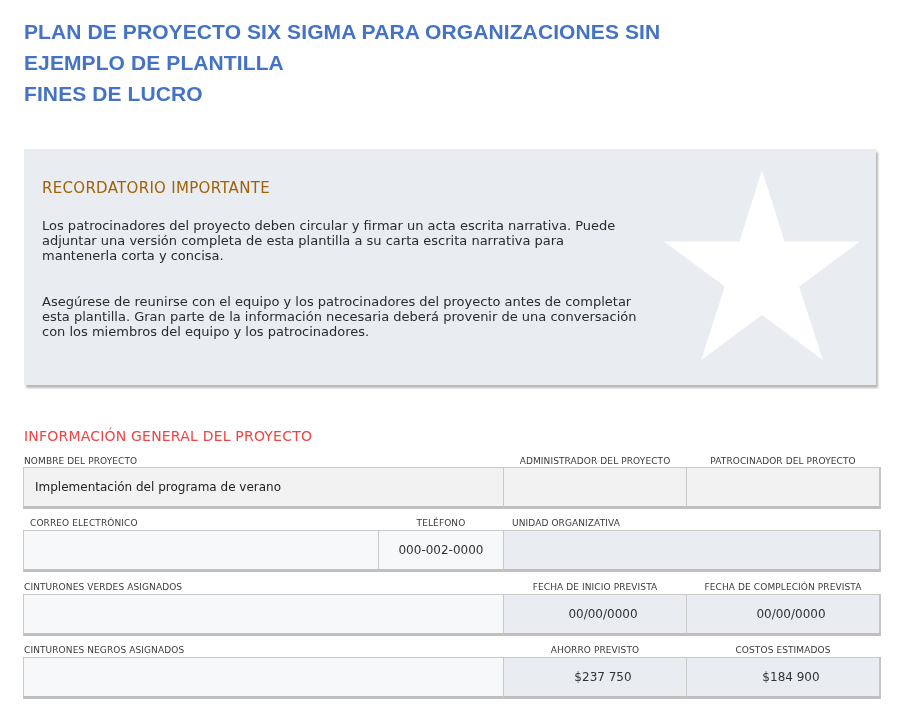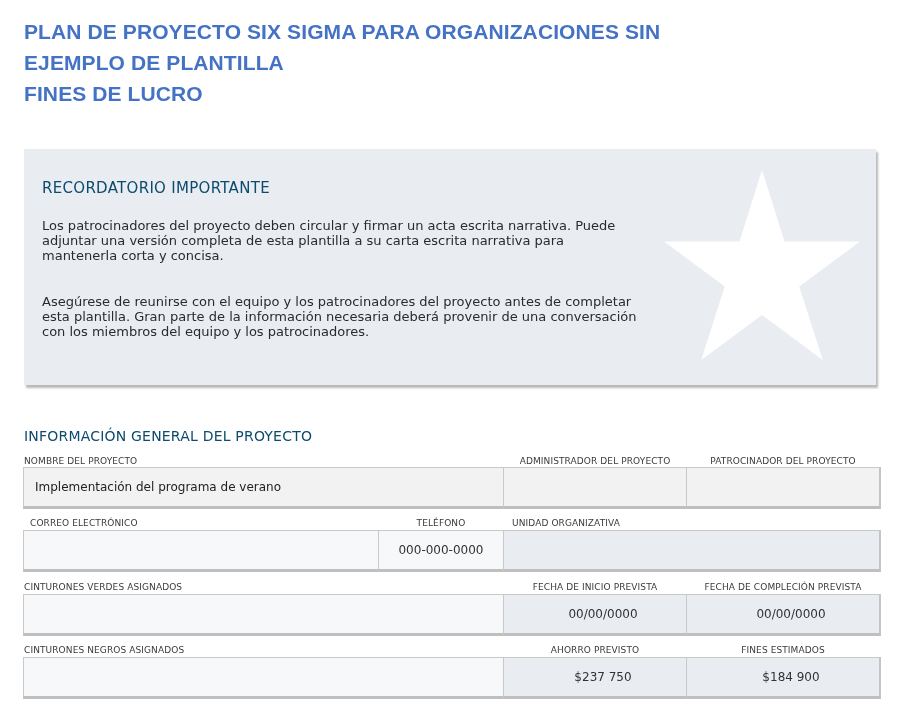--- a/index.html
+++ b/index.html
@@ -16,35 +16,35 @@
   }
   .title div { white-space: nowrap; }
 
   .reminder {
     position: absolute; left: 24px; top: 149px; width: 852px; height: 236px;
     background: #e9ecf1;
     box-shadow: 2px 3px 2px rgba(0,0,0,0.28);
   }
   .reminder-heading {
     position: absolute; left: 18px; top: 30px;
-    font-size: 15px; color: #0c4a6e; letter-spacing: 0.3px;
+    font-size: 15px; color: #a16207; letter-spacing: 0.3px;
   }
   .reminder-text {
     position: absolute; left: 18px; width: 600px;
     font-size: 13px; line-height: 15px; color: #2b2b2b;
   }
   .reminder-text.p1 { top: 69px; }
   .reminder-text.p2 { top: 145px; }
   .star {
     position: absolute; left: 640px; top: 18px; width: 196px; height: 196px;
   }
 
   .section-title {
     position: absolute; left: 24px; top: 428px;
-    font-size: 14px; color: #0c4a6e; letter-spacing: 0.2px;
+    font-size: 14px; color: #ef4444; letter-spacing: 0.2px;
   }
 
   .label {
     position: absolute; font-size: 9px; color: #3a3a3a; white-space: nowrap;
     letter-spacing: 0.1px;
   }
   .label.center { text-align: center; }
 
   .cell {
     position: absolute; box-sizing: border-box;
@@ -85,30 +85,30 @@
 
 <div class="cell grey left" style="left:23px; top:467px; width:482px; height:42px;">Implementación del programa de verano</div>
 <div class="cell grey" style="left:503px; top:467px; width:185px; height:42px;"></div>
 <div class="cell grey" style="left:686px; top:467px; width:195px; height:42px;"></div>
 
 <div class="label" style="left:30px; top:518px;">CORREO ELECTRÓNICO</div>
 <div class="label center" style="left:378px; top:518px; width:126px;">TELÉFONO</div>
 <div class="label" style="left:512px; top:518px;">UNIDAD ORGANIZATIVA</div>
 
 <div class="cell white" style="left:23px; top:530px; width:357px; height:42px;"></div>
-<div class="cell white" style="left:378px; top:530px; width:127px; height:42px;">000-000-0000</div>
+<div class="cell white" style="left:378px; top:530px; width:127px; height:42px;">000-002-0000</div>
 <div class="cell blue" style="left:503px; top:530px; width:378px; height:42px;"></div>
 
 <div class="label" style="left:24px; top:582px;">CINTURONES VERDES ASIGNADOS</div>
 <div class="label center" style="left:504px; top:582px; width:182px;">FECHA DE INICIO PREVISTA</div>
 <div class="label center" style="left:686px; top:582px; width:194px;">FECHA DE COMPLECIÓN PREVISTA</div>
 
 <div class="cell white" style="left:23px; top:594px; width:482px; height:42px;"></div>
 <div class="cell blue" style="left:503px; top:594px; width:185px; height:42px;">00/00/0000</div>
 <div class="cell blue" style="left:686px; top:594px; width:195px; height:42px;">00/00/0000</div>
 
 <div class="label" style="left:24px; top:645px;">CINTURONES NEGROS ASIGNADOS</div>
 <div class="label center" style="left:504px; top:645px; width:182px;">AHORRO PREVISTO</div>
-<div class="label center" style="left:686px; top:645px; width:194px;">FINES ESTIMADOS</div>
+<div class="label center" style="left:686px; top:645px; width:194px;">COSTOS ESTIMADOS</div>
 
 <div class="cell white" style="left:23px; top:657px; width:482px; height:42px;"></div>
 <div class="cell blue" style="left:503px; top:657px; width:185px; height:42px;">$237 750</div>
 <div class="cell blue" style="left:686px; top:657px; width:195px; height:42px;">$184 900</div>
 
 </body></html>

